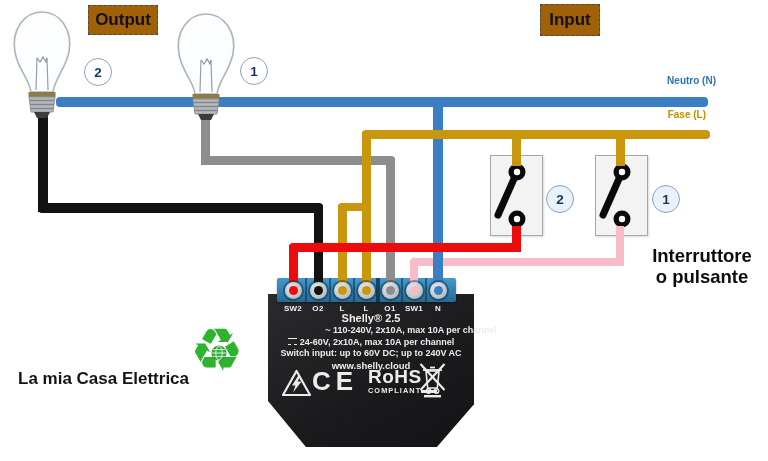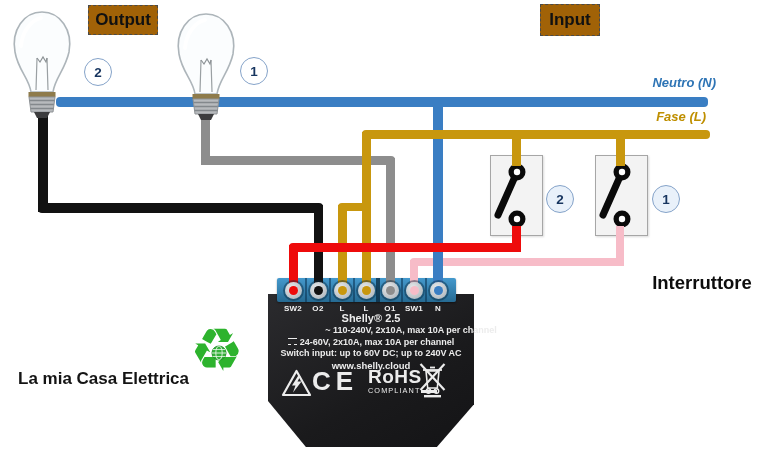--- a/index.html
+++ b/index.html
@@ -9,24 +9,24 @@
   
   .wire{position:absolute;border-radius:4px;}
   .z-low{z-index:4}.z-blue{z-index:5}.z-gold{z-index:6}.z-red{z-index:7}
   
   .tagbox{position:absolute;border:1px dashed #4a4a4a;background:#a16207;
           font-weight:bold;font-size:17px;color:#111;display:flex;align-items:center;justify-content:center;z-index:10;}
   
   .numcirc{position:absolute;width:26px;height:26px;border-radius:50%;border:1.6px solid #85a3c9;
            background:#fff;color:#17355f;font-weight:bold;font-size:13.5px;display:flex;align-items:center;justify-content:center;z-index:10;}
   .numcirc.switchy{background:#e9f1fa;}
-  .legend{position:absolute;font-weight:bold;font-size:13px;z-index:10;font-style:italic;}
+  .legend{position:absolute;font-weight:bold;font-size:10px;z-index:10;}
   .neutro-label{color:#2e74b5;text-align:right;}
   .fase-label{color:#bf8f00;text-align:right;}
-  .caption{position:absolute;font-weight:bold;font-size:18.5px;color:#0d0d0d;text-align:center;line-height:21px;z-index:10;margin-top:27px;}
+  .caption{position:absolute;font-weight:bold;font-size:18.5px;color:#0d0d0d;text-align:center;line-height:21px;z-index:10;}
   .brand{position:absolute;font-weight:600;font-size:17px;color:#141414;z-index:10;}
   .recycle{position:absolute;font-family:"DejaVu Sans",sans-serif;font-size:60px;line-height:60px;
            color:#2db32d;z-index:10;}
   
   .switch-box{position:absolute;width:51px;height:79px;background:#f3f3f3;border:1px solid #a6a6a6;
               box-shadow:1px 1px 2px rgba(0,0,0,.15);z-index:2;}
   
   .dev-body{position:absolute;left:268px;top:294px;width:206px;height:153px;z-index:2;
             background:linear-gradient(150deg,#2b2b2e 0%,#1a1a1c 60%,#141416 100%);
             clip-path:polygon(0% 0%,100% 0%,100% 72%,82% 100%,18.4% 100%,0% 70%);}
@@ -38,21 +38,21 @@
          box-shadow:0 0 0 2px rgba(8,40,62,.45);}
   .screw-dot{position:absolute;width:9px;height:9px;border-radius:50%;z-index:9;}
   .tlabel{position:absolute;width:34px;text-align:center;font-size:8px;font-weight:bold;
           color:#f2f2f2;letter-spacing:.3px;z-index:4;}
   .dev-text{position:absolute;left:268px;width:206px;text-align:center;color:#ececec;z-index:4;}
   .dc-sym{display:inline-block;width:9px;height:5px;border-top:1.5px solid #ececec;
           border-bottom:1.5px dashed #ececec;margin-right:3px;}
   .ce{position:absolute;left:312px;top:366px;font-size:26px;font-weight:600;letter-spacing:5px;
       color:#ececec;z-index:4;}
   .rohs{position:absolute;left:368px;top:366px;font-size:19px;font-weight:bold;color:#ececec;z-index:4;letter-spacing:.5px;}
-  .rohs-sub{position:absolute;left:368px;top:386px;font-size:7.3px;font-weight:normal;letter-spacing:1.1px;color:#ececec;z-index:4;}
+  .rohs-sub{position:absolute;left:368px;top:386px;font-size:7.3px;font-weight:bold;letter-spacing:1.1px;color:#ececec;z-index:4;}
   .rohs-bar{position:absolute;left:421px;top:390px;width:16px;height:3px;background:#ececec;z-index:4;}
   svg{display:block;}
 </style>
 </head>
 <body>
 
 <div class="wire z-blue" style="left: 56px; top: 97px; width: 652px; height: 10px; background: rgb(58, 126, 195);"></div>
 <div class="wire z-blue" style="left: 433px; top: 100px; width: 10px; height: 190px; border-radius: 0px; background: rgb(58, 126, 195);"></div>
 
 <div class="wire z-gold" style="left: 362px; top: 130px; width: 348px; height: 9px; background: rgb(200, 151, 14);"></div>
@@ -145,20 +145,21 @@
 
 <div class="numcirc switchy" style="left:546px;top:185px;">
     <span>2</span>
   </div>
 <div class="numcirc switchy" style="left:652px;top:185px;">
     <span>1</span>
   </div>
 
 <div class="caption" style="left:636px;top:245px;width:132px;">
   <div>Interruttore</div>
+  <div>o pulsante</div>
 </div>
 
 <div class="dev-body"></div>
 <div class="strip"></div>
 <div class="sep" style="left:304.5px;"></div>
 <div class="sep" style="left:329px;"></div>
 <div class="sep" style="left:353px;"></div>
 <div class="sep" style="left:376px;width:4px;background:rgba(6,35,55,.7);"></div>
 <div class="sep" style="left:401px;"></div>
 <div class="sep" style="left:425px;"></div>

